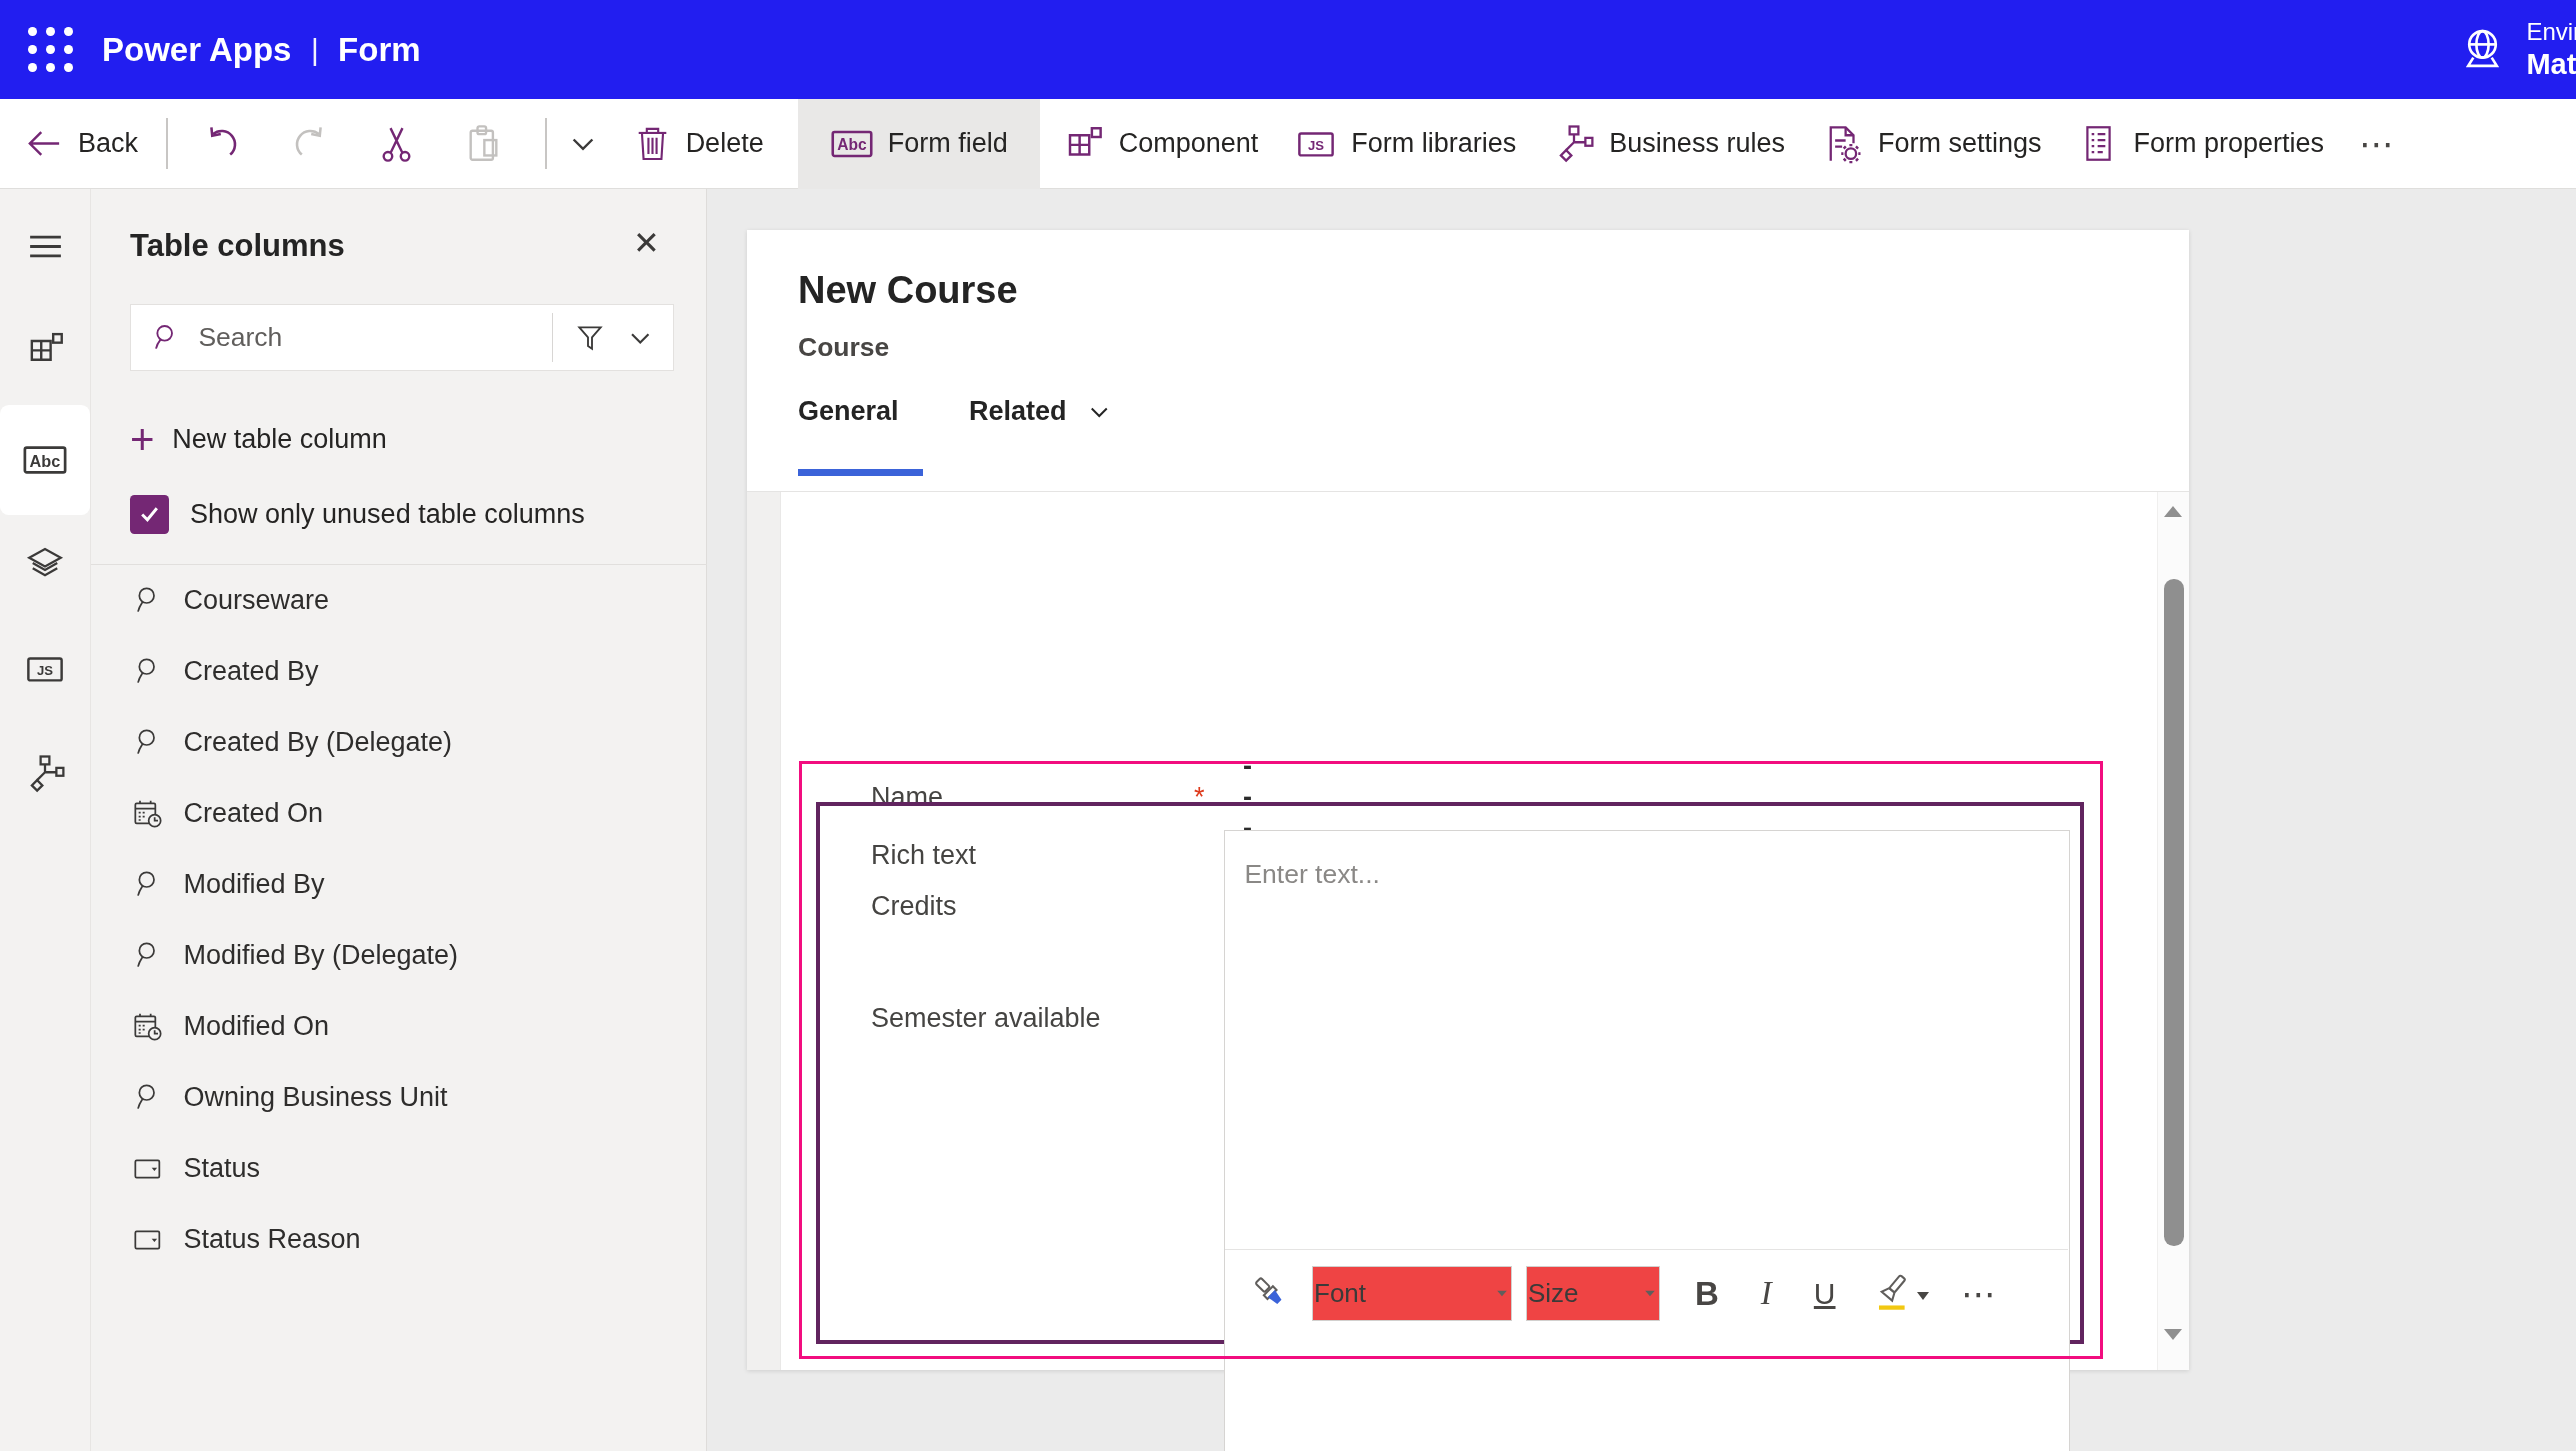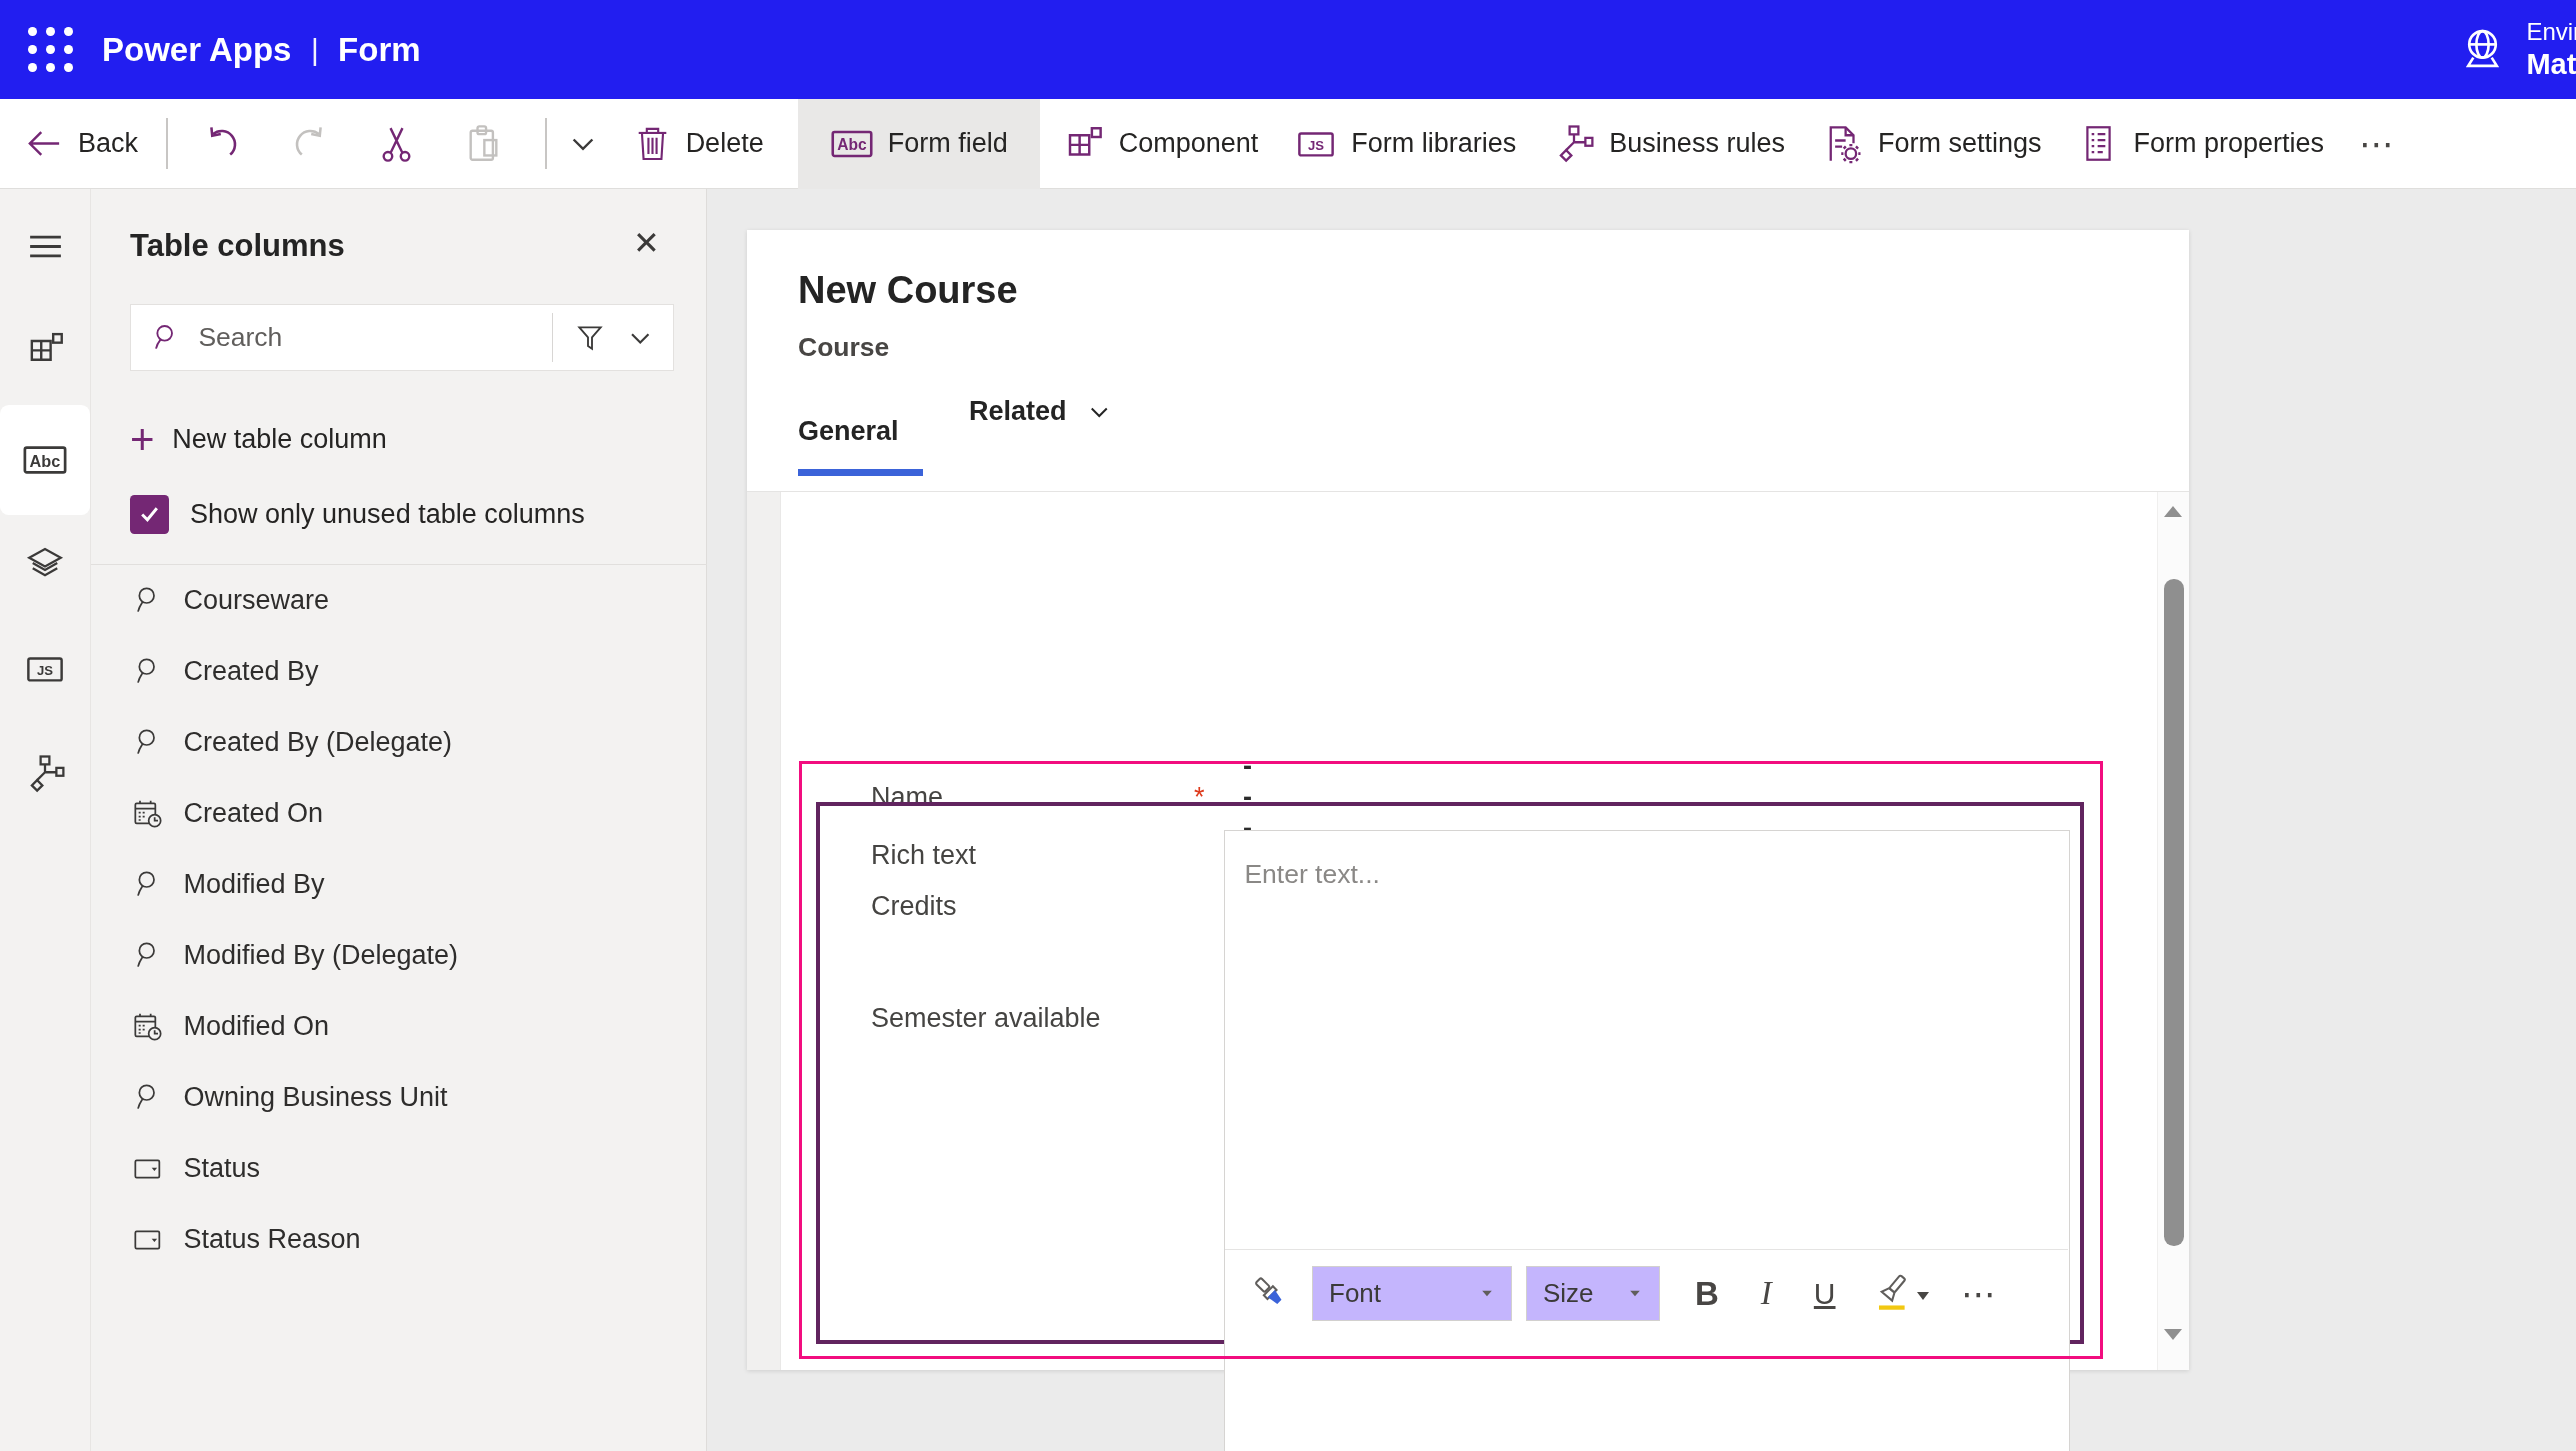--- a/index.html
+++ b/index.html
@@ -55,37 +55,37 @@
   .pdiv{position:absolute;left:0;top:375px;width:617px;height:0.9px;background:var(--line);}
   .collist{position:absolute;left:0;top:376px;width:617px;}
   .colrow{height:71px;display:flex;align-items:center;padding-left:41px;cursor:pointer;color:#3B3A39;}
   .colrow .lbl{margin-left:19.4px;font-size:27px;color:#2E2D2C;}
   
   .workspace{position:absolute;left:707px;top:189px;width:1869px;height:1262px;background:var(--workbg);}
   .card{position:absolute;left:747px;top:230px;width:1442px;height:1140px;background:#fff;box-shadow:0 0.9px 4.4px rgba(0,0,0,.12);}
   .form-title{position:absolute;left:51px;top:39px;font-size:38px;font-weight:bold;color:#242424;}
   .table-name{position:absolute;left:51px;top:102px;font-size:26.5px;font-weight:600;color:#484644;}
   .tab{position:absolute;top:166px;font-size:27px;color:#242424;cursor:pointer;}
-  .tab.general{left:51px;font-weight:bold;margin-top:20px;}
+  .tab.general{left:51px;font-weight:bold;}
   .tab.related{left:222px;font-weight:600;display:flex;align-items:center;gap:19.4px;}
   .tab-underline{position:absolute;left:51px;top:239px;width:125px;height:7px;background:var(--tabblue);}
   .hdr-div{position:absolute;left:0;top:261px;width:1442px;height:1.8px;background:#E5E4E3;}
   .scrollregion{position:absolute;left:0;top:262px;width:1442px;height:878px;background:#fff;}
   .gutter{position:absolute;left:0;top:0;width:34px;height:878px;background:#F1F0EF;border-right:0.9px solid #E9E8E7;}
   .frow{position:absolute;height:39px;display:flex;align-items:center;}
   .frow .flabel{position:absolute;left:124px;font-size:27px;color:#454442;white-space:nowrap;}
   .frow .req{position:absolute;left:447px;font-size:27px;color:var(--red);}
   .frow .fvalue{position:absolute;left:496px;font-size:27px;font-weight:bold;color:#2B2B2B;letter-spacing:1.8px;}
   .sel-pink{position:absolute;left:52px;top:531px;width:1304px;height:598px;border:3.5px solid var(--pink);pointer-events:none;}
   .sel-purple{position:absolute;left:69px;top:572px;width:1268px;height:542px;border:4.4px solid var(--selpurple);}
   .rt-label{position:absolute;left:124px;top:610px;font-size:27px;color:#454442;}
   .editor{position:absolute;left:477px;top:600px;width:846px;height:630px;background:#fff;border:1.8px solid #D6D4D2;}
   .editor .placeholder{position:absolute;left:19.4px;top:28px;font-size:26.5px;color:#8A8886;}
   .rt-toolbar{position:absolute;left:0;top:418px;width:843px;height:88px;border-top:1.8px solid #E5E4E3;display:flex;align-items:center;padding-left:25px;}
-  .rt-select{height:55px;border:1.8px solid #D2D0CE;background:#c4b5fd;display:flex;align-items:center;padding:0 16px;font-size:26px;color:#3B3A39;cursor:pointer;}
+  .rt-select{height:55px;border:1.8px solid #D2D0CE;background:#ef4444;display:flex;align-items:center;padding:0 1px;font-size:26px;color:#3B3A39;cursor:pointer;}
   .rt-select .tri{margin-left:auto;width:0;height:0;border-left:8px solid transparent;border-right:8px solid transparent;border-top:9.7px solid #605E5C;}
   .rt-btn{cursor:pointer;color:#484644;}
   .b{font-size:33px;font-weight:bold;}
   .i{font-size:33px;font-style:italic;font-family:"Liberation Serif","DejaVu Serif",serif;}
   .u{font-size:30px;text-decoration:underline;}
   .dots{font-size:35px;color:#484644;letter-spacing:1.8px;}
   
   .sb-track{position:absolute;left:1410px;top:262px;width:32px;height:878px;background:#FBFBFB;border-left:0.9px solid #F0EFEE;}
   .sb-up{position:absolute;left:6.2px;top:14px;width:0;height:0;border-left:9.7px solid transparent;border-right:9.7px solid transparent;border-bottom:11.5px solid #8F8F8F;cursor:pointer;}
   .sb-thumb{position:absolute;left:6.2px;top:87px;width:19.4px;height:667px;border-radius:9.7px;background:#8F8F8F;cursor:pointer;}

